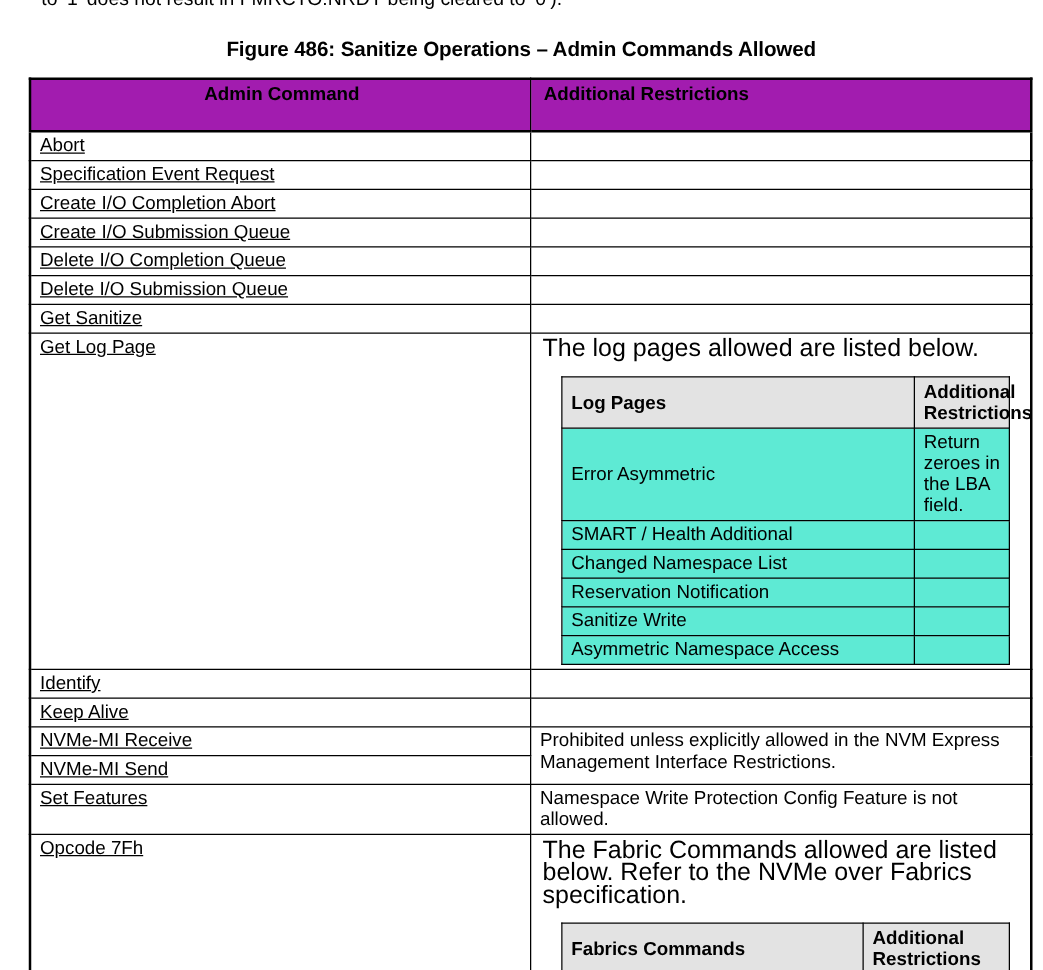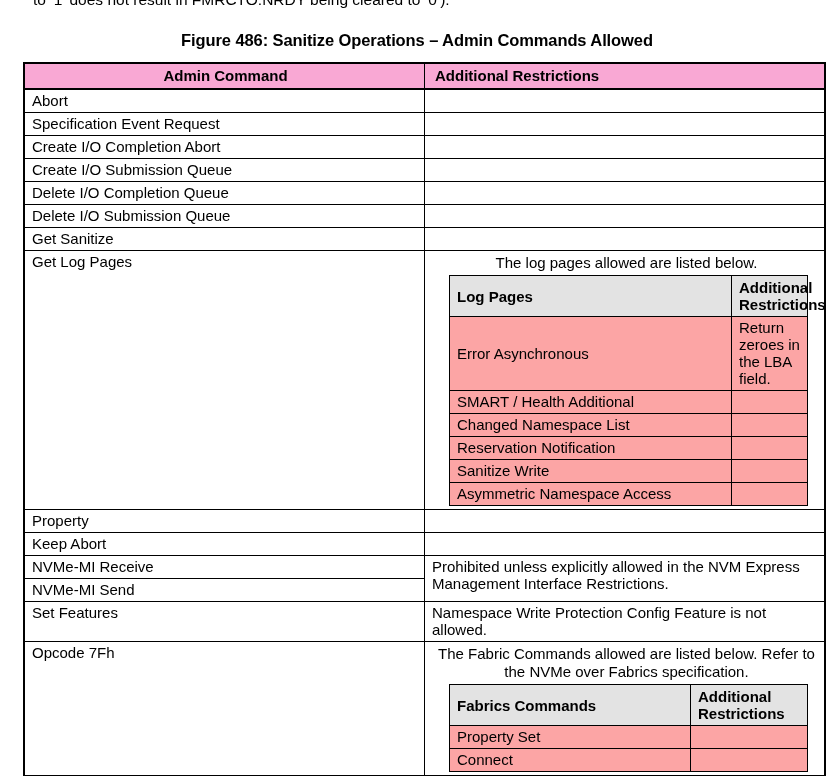--- a/index.html
+++ b/index.html
@@ -73,75 +73,74 @@
 
   table.doc-table.outer > tbody > tr > td,
   table.doc-table.outer > tbody > tr > th {
     border: 1px solid #000;
     padding: 2px 5px 3px 7px;
     vertical-align: top;
     background: #ffffff;
   }
 
   table.doc-table.outer > tbody > tr.head-row > th {
-    background: #f9a8d4;
+    background: #a21caf;
     font-weight: bold;
     text-align: center;
     padding-top: 3px;
-    padding-bottom: 4px;
+    padding-bottom: 20px;
     border-bottom: 2px solid #000;
   }
 
   table.doc-table.outer > tbody > tr.head-row > th.left-head {
     text-align: center;
   }
   table.doc-table.outer > tbody > tr.head-row > th.right-head {
     text-align: left;
     padding-left: 10px;
   }
 
-  td.cmd-col { width: 251px; }
+  td.cmd-col { width: 251px; text-decoration: underline; }
   td.restr-col { width: auto; }
 
   tr.simple-row > td { height: 17px; }
 
   
   td.merged-note {
     vertical-align: top;
     padding-top: 2px;
   }
 
   
   td.nested-host {
     padding: 4px 8px 8px 8px;
   }
   .nested-intro {
-    font-size: 15px;
+    font-size: 20px;
     line-height: 18px;
     margin: 0 0 0 2px;
     padding-top: 1px;
-    text-align: center;
   }
   .nested-table-holder {
-    margin-top: 3px;
+    margin-top: 13px;
     margin-left: 17px;
     margin-right: 11px;
   }
 
   table.doc-table.nested {
     border: 1px solid #000;
     width: 100%;
     font-size: 15px;
   }
   table.doc-table.nested td,
   table.doc-table.nested th {
     border: 1px solid #000;
     padding: 2px 5px 3px 7px;
     vertical-align: middle;
-    background: #fca5a5;
+    background: #5eead4;
     text-align: left;
   }
   table.doc-table.nested tr.head-row th {
     background: #e3e3e3;
     font-weight: bold;
     border-bottom: 1px solid #000;
     padding-top: 3px;
     padding-bottom: 3px;
   }
 
@@ -201,32 +200,32 @@
           <td class="cmd-col">Delete I/O Submission Queue</td>
           <td class="restr-col"></td>
         </tr>
 
         <tr class="simple-row">
           <td class="cmd-col">Get Sanitize</td>
           <td class="restr-col"></td>
         </tr>
 
         <tr>
-          <td class="cmd-col big-label">Get Log Pages</td>
+          <td class="cmd-col big-label">Get Log Page</td>
           <td class="restr-col nested-host">
             <p class="nested-intro">The log pages allowed are listed below.</p>
             <div class="nested-table-holder">
               <table class="doc-table nested">
                 <tbody>
                   <tr class="head-row">
                     <th class="log-name-col">Log Pages</th>
                     <th>Additional Restrictions</th>
                   </tr>
                   <tr>
-                    <td class="log-name-col">Error Asynchronous</td>
+                    <td class="log-name-col">Error Asymmetric</td>
                     <td>Return zeroes in the LBA field.</td>
                   </tr>
                   <tr>
                     <td class="log-name-col">SMART / Health Additional</td>
                     <td></td>
                   </tr>
                   <tr>
                     <td class="log-name-col">Changed Namespace List</td>
                     <td></td>
                   </tr>
@@ -242,26 +241,26 @@
                     <td class="log-name-col">Asymmetric Namespace Access</td>
                     <td></td>
                   </tr>
                 </tbody>
               </table>
             </div>
           </td>
         </tr>
 
         <tr class="simple-row">
-          <td class="cmd-col">Property</td>
-          <td class="restr-col"></td>
-        </tr>
-
-        <tr class="simple-row">
-          <td class="cmd-col">Keep Abort</td>
+          <td class="cmd-col">Identify</td>
+          <td class="restr-col"></td>
+        </tr>
+
+        <tr class="simple-row">
+          <td class="cmd-col">Keep Alive</td>
           <td class="restr-col"></td>
         </tr>
 
         <tr class="simple-row">
           <td class="cmd-col">NVMe-MI Receive</td>
           <td class="restr-col merged-note" rowspan="2">Prohibited unless explicitly allowed in the NVM Express Management Interface Restrictions.</td>
         </tr>
 
         <tr class="simple-row">
           <td class="cmd-col">NVMe-MI Send</td>

